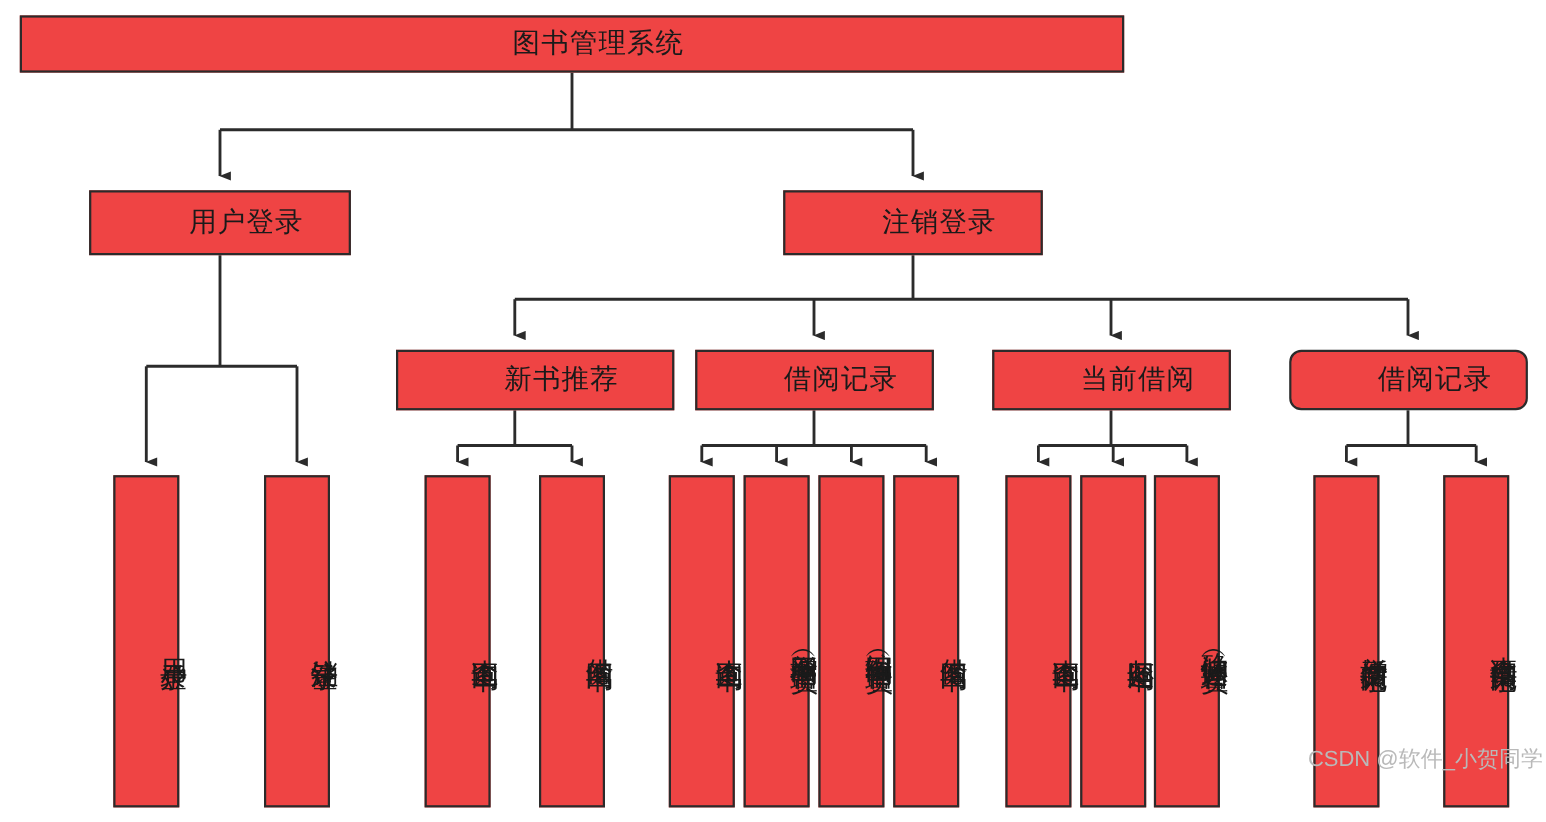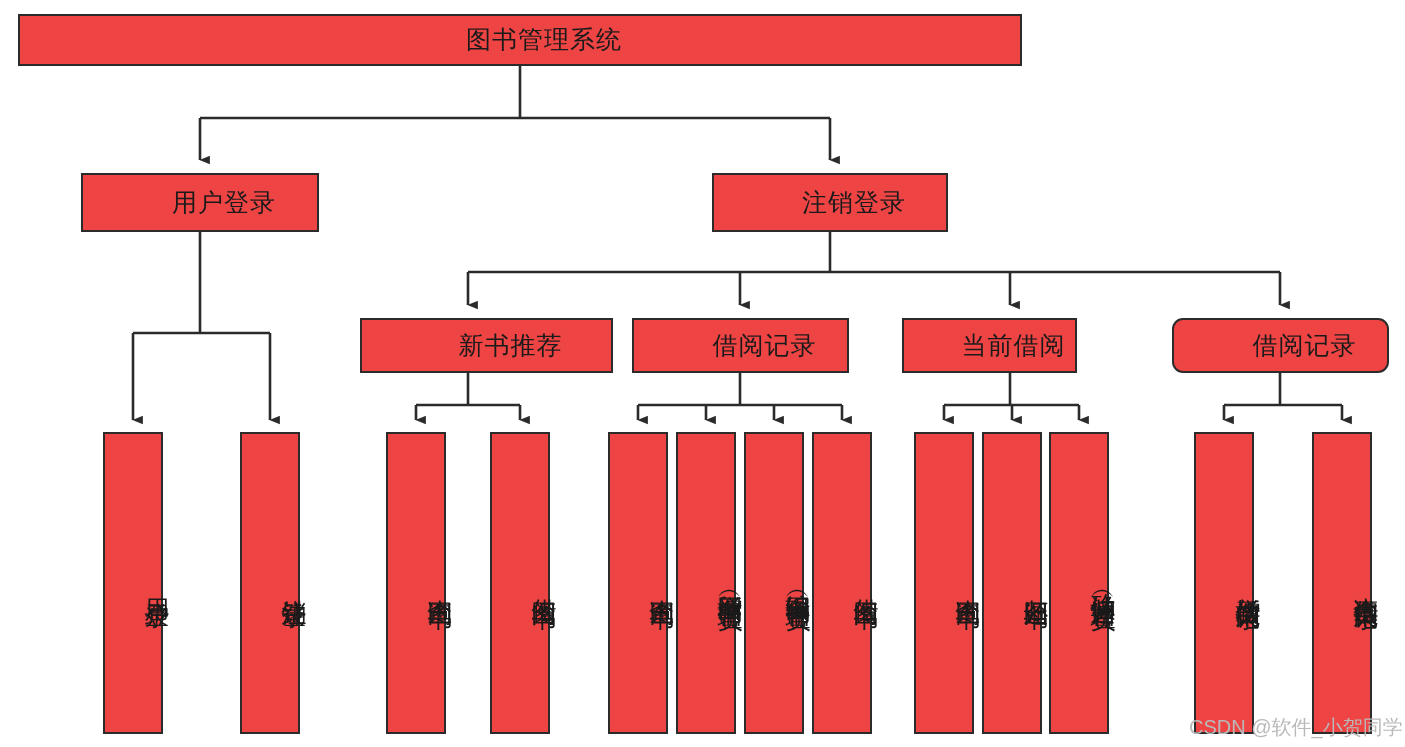--- a/index.html
+++ b/index.html
@@ -61,21 +61,21 @@
     text-align: center;
     height: 100%;
     display: flex;
     align-items: center;
     justify-content: center;
     white-space: nowrap;
   }
   .watermark {
     position: absolute;
     left: 1189px;
-    top: 714px;
+    top: 676px;
     font-size: 20px;
     color: #b9b9b9;
     white-space: nowrap;
     z-index: 3;
     font-family: "Liberation Sans", "DejaVu Sans", sans-serif;
   }
 </style>
 </head>
 <body>
 
@@ -144,21 +144,21 @@
   <div class="node horiz" style="left:712px; top:173px; width:236px; height:59px;">
     <span>注销登录</span>
   </div>
 
   <div class="node horiz" style="left:360px; top:318px; width:253px; height:55px;">
     <span>新书推荐</span>
   </div>
   <div class="node horiz" style="left:632px; top:318px; width:217px; height:55px;">
     <span>借阅记录</span>
   </div>
-  <div class="node horiz" style="left:902px; top:318px; width:175px; height:55px;">
+  <div class="node horiz" style="left:902px; top:318px; width:217px; height:55px;">
     <span>当前借阅</span>
   </div>
   <div class="node horiz" style="left:1172px; top:318px; width:217px; height:55px;border-radius:11px;">
     <span>借阅记录</span>
   </div>
 
   <div class="node leaf" style="left:103px; top:432px; width:60px; height:302px;">
     <span class="vtext">用户登录</span>
   </div>
   <div class="node leaf" style="left:240px; top:432px; width:60px; height:302px;">

